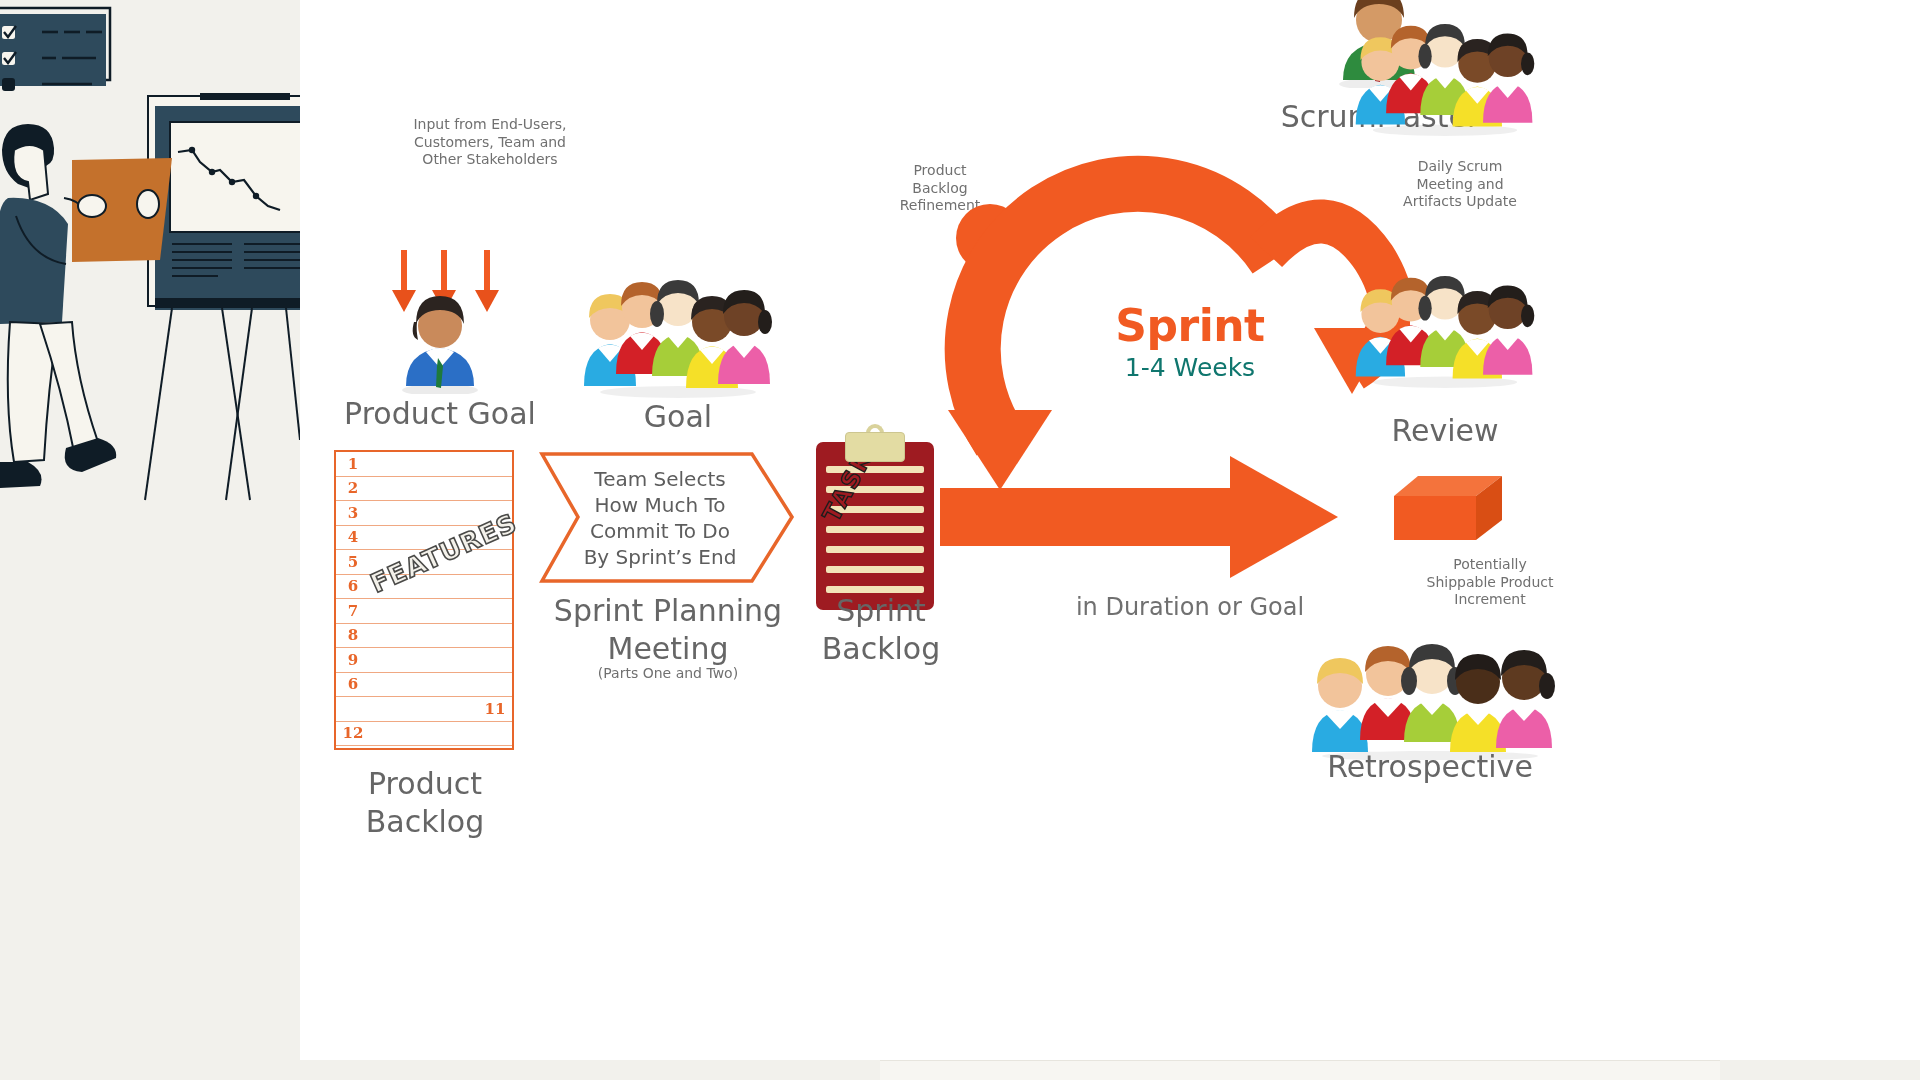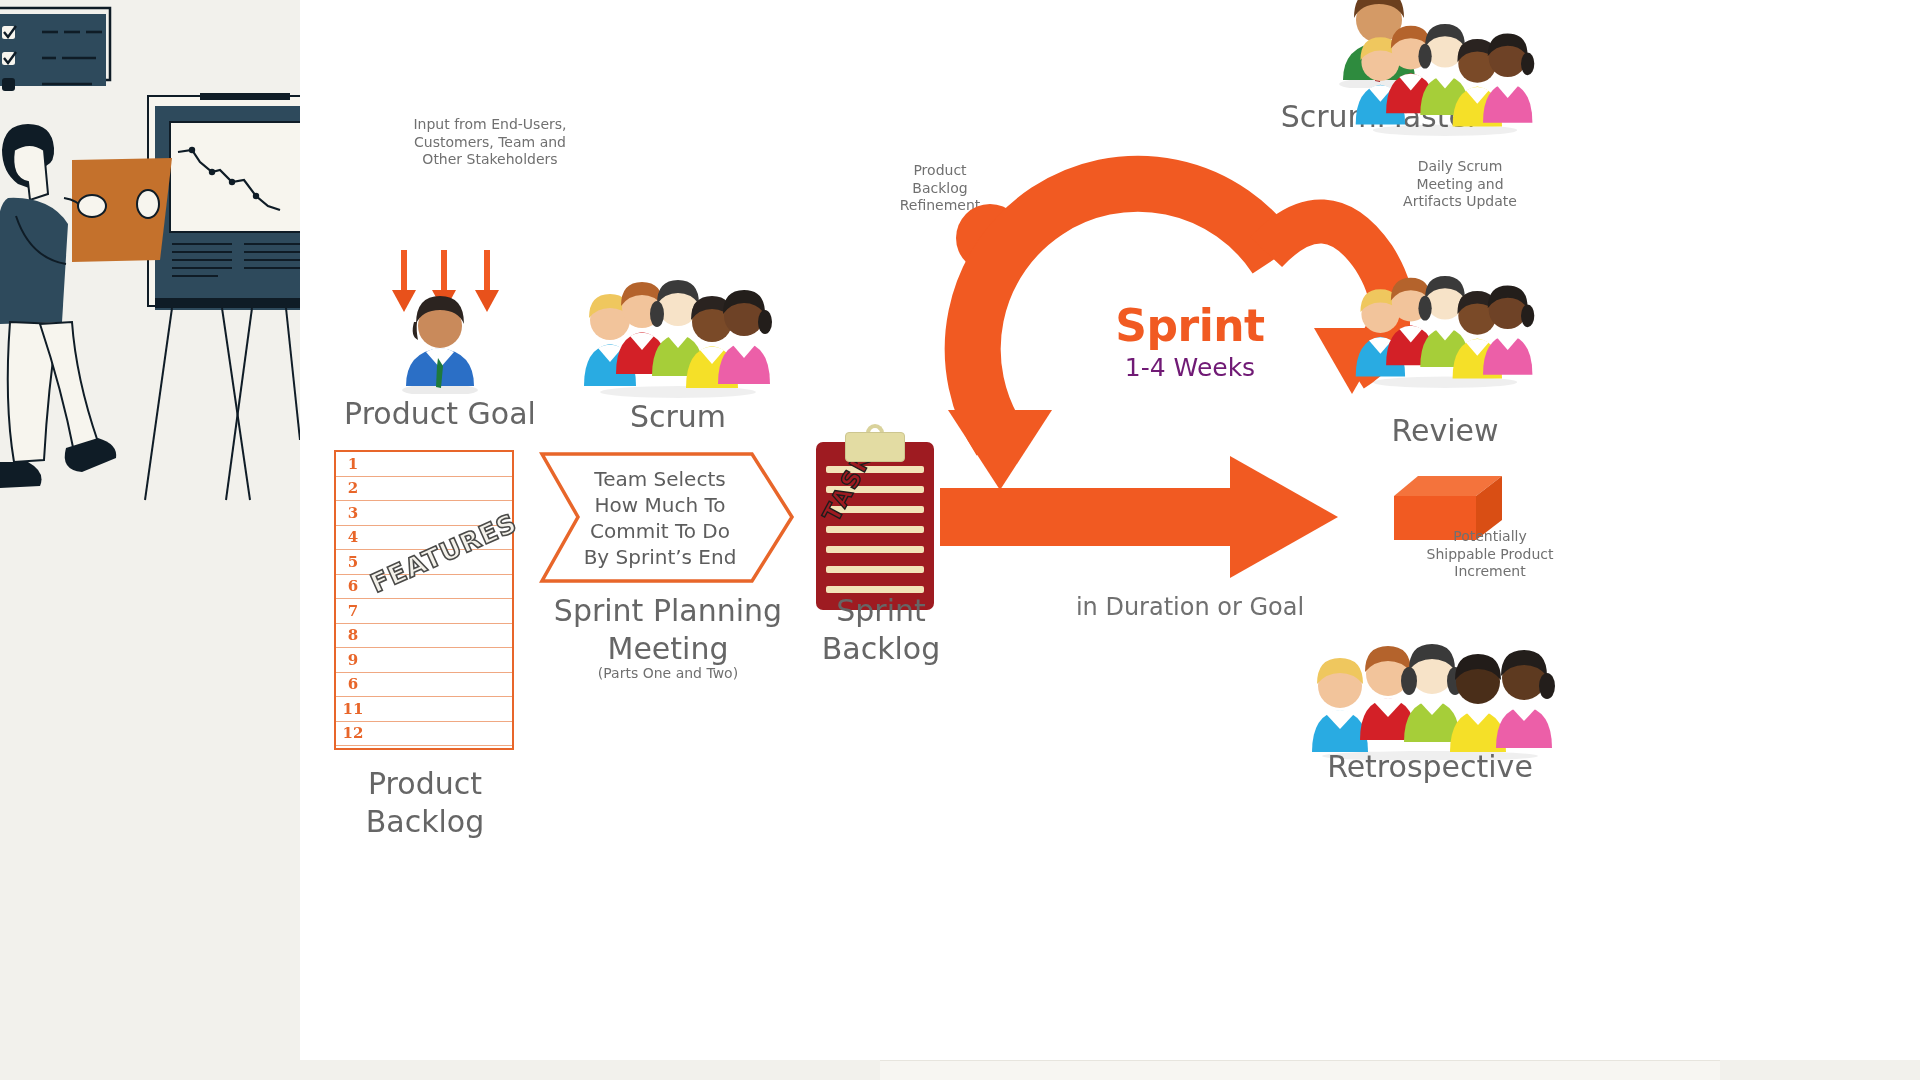--- a/index.html
+++ b/index.html
@@ -88,21 +88,21 @@
     font-family:"DejaVu Sans", sans-serif;
   }
 
   #sprint-center-text {
     position:absolute; text-align:center; width:300px;
   }
   #sprint-word {
     font-size:44px; font-weight:bold; color:#F15A22;
     font-family:"DejaVu Sans", sans-serif; letter-spacing:-0.5px;
   }
-  #sprint-duration { font-size:25px; color:#701a75; margin-top:2px; }
+  #sprint-duration { font-size:25px; color:#0f766e; margin-top:2px; }
 
   .arrow-down { position:absolute; width:14px; }
   .arrow-down .shaft { position:absolute; left:4px; top:0; width:6px; background:#F15A22; }
   .arrow-down .head {
     position:absolute; left:-5px; width:0;height:0;
     border-left:12px solid transparent; border-right:12px solid transparent;
     border-top:22px solid #E8511B;
   }
 </style>
 </head>
@@ -224,21 +224,21 @@
       </div>
     <div class="row" style="height:24.5px;">
       <span class="num">8</span>
       </div>
     <div class="row" style="height:24.5px;">
       <span class="num">9</span>
       </div>
     <div class="row" style="height:24.5px;">
       <span class="num">6</span>
       </div>
-    <div class="row" style="height:24.5px;">
+    <div class="row" style="height:24.5px;justify-content:flex-end;">
       <span class="num">11</span>
       </div>
     <div class="row" style="height:24.5px;">
       <span class="num">12</span>
       </div>
     <div id="features-watermark">FEATURES</div>
   </div>
   <div class="lbl lbl-big" style="left:10px; top:765px; width:230px;">Product
 Backlog</div>
 
@@ -273,21 +273,21 @@
         </g>
       <g>
           <circle cx="166" cy="38" r="20" fill="#6E4226"></circle>
          <path d="M145 36 q0 -24 21 -24 q21 0 21 24 q-8 -11 -21 -11 q-13 0 -21 11 z" fill="#231E1B"></path>
          <ellipse cx="187" cy="44" rx="7" ry="12" fill="#231E1B"></ellipse>
          <path d="M140 106 q0 -38 26 -42 q26 4 26 42 z" fill="#EC5FA8"></path>
          <path d="M154 66 l12 14 l12 -14 q-12 -7 -24 0 z" fill="#fff"></path>
         </g>
     </svg>
   </div>
-  <div class="lbl lbl-big" style="left:278px; top:398px; width:200px;">Scrum</div>
+  <div class="lbl lbl-big" style="left:278px; top:398px; width:200px;">Goal</div>
 
   <div id="sprint-planning-chevron" style="left:238px; top:450px; width:258px; height:135px;">
     <svg width="258" height="135" viewBox="0 0 258 135" style="position:absolute;inset:0;">
       <polygon points="4,4 214,4 254,67 214,131 4,131 40,67" fill="none" stroke="#E8662A" stroke-width="3.5"></polygon>
     </svg>
     <div class="txt">Team Selects
 How Much To
 Commit To Do
 By Sprint’s End</div>
   </div>
@@ -430,21 +430,21 @@
         </g>
     </svg>
   </div>
   <div class="lbl lbl-big" style="left:1040px; top:412px; width:210px;">Review</div>
 
   <svg style="position:absolute;left:1090px;top:470px;" width="120" height="75">
     <polygon points="4,26 86,26 86,70 4,70" fill="#F15A22"></polygon>
     <polygon points="4,26 28,6 112,6 86,26" fill="#F4733C"></polygon>
     <polygon points="86,26 112,6 112,50 86,70" fill="#D94E14"></polygon>
   </svg>
-  <div class="lbl lbl-mid" style="left:1040px; top:528px; width:300px;">Potentially
+  <div class="lbl lbl-mid" style="left:1040px; top:556px; width:300px;">Potentially
 Shippable Product
 Increment</div>
 
   <div style="position:absolute;left:1000px;top:640px;width:260px;height:120px;">
     <svg width="260" height="120" viewBox="0 0 260 120">
       <ellipse cx="130" cy="116" rx="108" ry="5" fill="#00000010"></ellipse>
       <g>
           <circle cx="40" cy="46" r="22" fill="#F2C49B"></circle>
          <path d="M17 44 q0 -26 23 -26 q23 0 23 26 q-9 -11 -23 -11 q-14 0 -23 11 z" fill="#EFC75E"></path>
          <path d="M12 112 q0 -38 28 -42 q28 4 28 42 z" fill="#29ABE2"></path>

